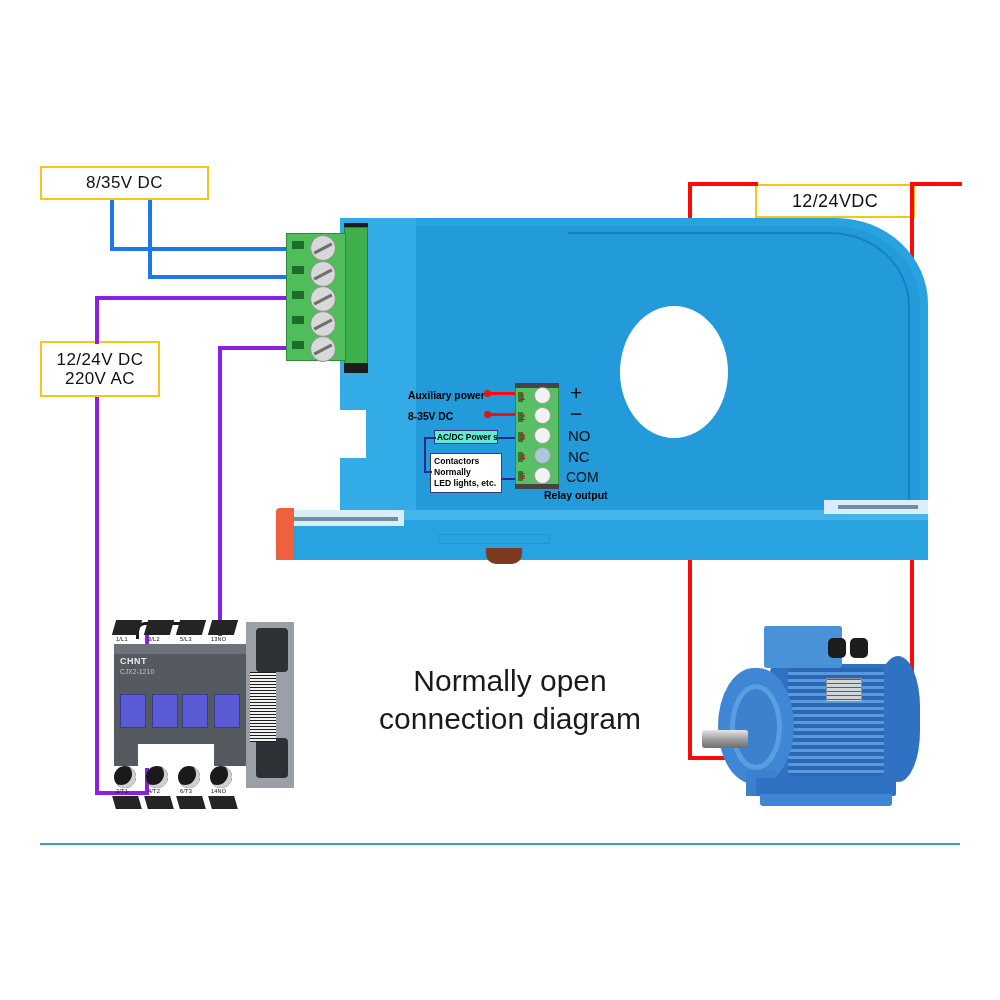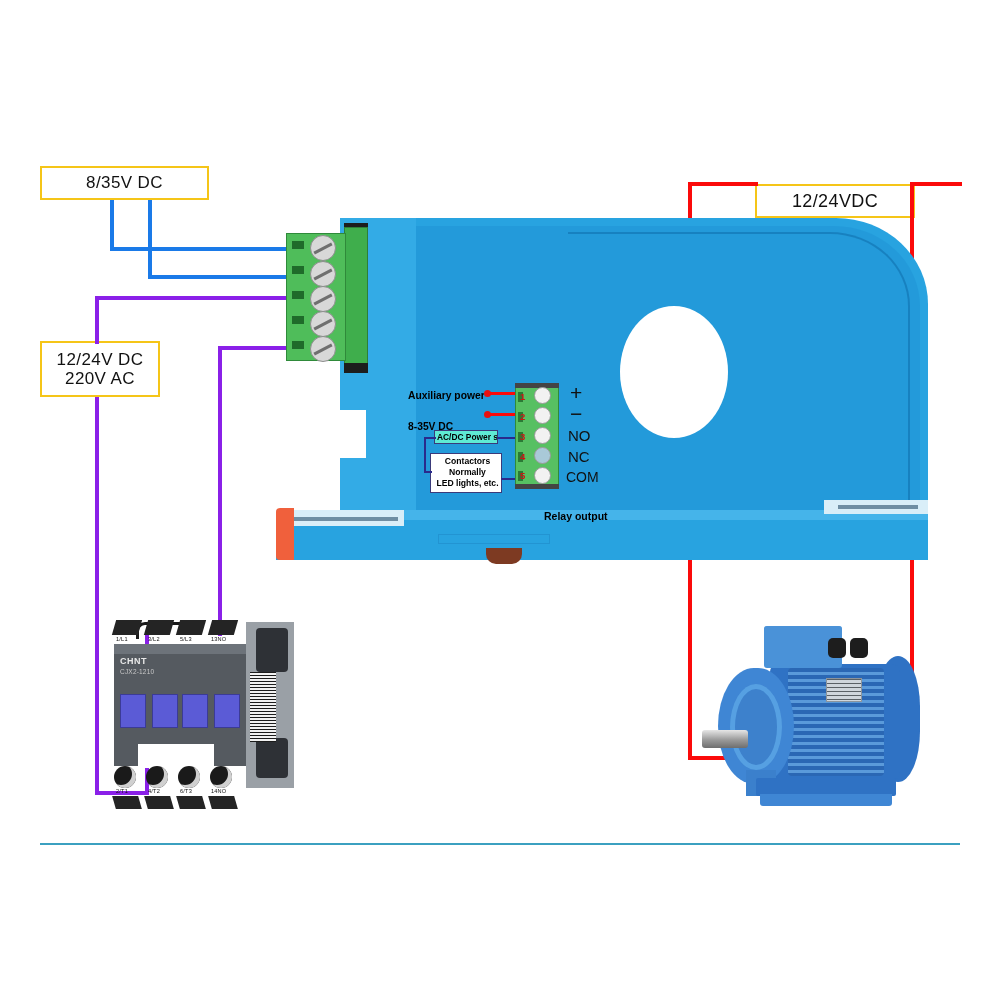--- a/index.html
+++ b/index.html
@@ -404,28 +404,28 @@
     <div class="plug-slot" style="top:108px;"></div>
     <div class="screw" style="left:24px; top:2px;"></div>
     <div class="screw" style="left:24px; top:28px;"></div>
     <div class="screw" style="left:24px; top:53px;"></div>
     <div class="screw" style="left:24px; top:78px;"></div>
     <div class="screw" style="left:24px; top:103px;"></div>
   </div>
 
 
   <div class="aux-line" style="left:408px; top:390px;">Auxiliary power</div>
-  <div class="aux-line" style="left:408px; top:411px;margin-top:10px;">8-35V DC</div>
+  <div class="aux-line" style="left:408px; top:411px;">8-35V DC</div>
   <div class="aux-dot" style="left:484px; top:390px;"></div>
   <div class="aux-dot" style="left:484px; top:411px;"></div>
   <div class="wire red" style="left:490px; top:392px; width:26px; height:2.5px;"></div>
   <div class="wire red" style="left:490px; top:413px; width:26px; height:2.5px;"></div>
 
   <div class="yellowbox" style="left:434px; top:430px; width:64px; height:14px;">AC/DC Power s</div>
-  <div class="whitebox" style="left:430px; top:453px; width:72px; height:40px;text-align:center;">
+  <div class="whitebox" style="left:430px; top:453px; width:72px; height:40px;">
     <div>Contactors</div>
     <div>Normally</div>
     <div>LED lights, etc.</div>
   </div>
 
   <div class="wire navy" style="left:424px; top:437px; width:12px; height:2px;"></div>
   <div class="wire navy" style="left:424px; top:437px; width:2px; height:36px;"></div>
   <div class="wire navy" style="left:424px; top:471px; width:8px; height:2px;"></div>
   <div class="wire navy" style="left:497px; top:437px; width:19px; height:2px;"></div>
   <div class="wire navy" style="left:501px; top:478px; width:15px; height:2px;"></div>
@@ -452,21 +452,21 @@
     <div class="strip-screw" style="top:44px;"></div>
     <div class="strip-screw tint" style="top:64px;"></div>
     <div class="strip-screw" style="top:84px;"></div>
   </div>
 
   <div class="term-sym big" style="left:570px; top:381px;">+</div>
   <div class="term-sym big" style="left:570px; top:402px;">−</div>
   <div class="term-sym" style="left:568px; top:427px;">NO</div>
   <div class="term-sym" style="left:568px; top:448px;">NC</div>
   <div class="term-sym" style="left:566px; top:469px; font-size:14px;">COM</div>
-  <div class="relay-cap" style="left:516px; top:510px;padding-left:28px;">Relay output</div>
+  <div class="relay-cap" style="left:516px; top:489px;padding-left:28px;">Relay output</div>
 
   <div id="contactor">
     <div class="ctr-right"></div>
     <div class="ctr-right-dark"></div>
     <div class="ctr-right-dark2"></div>
     <div class="ctr-barcode"></div>
 
     <div class="ctr-lever"></div>
 
     <div class="ctr-termtop" style="left:14px; top:22px;"></div>
@@ -521,16 +521,20 @@
     <div class="mt-gland" style="left:150px;"></div>
     <div class="mt-plate"></div>
     <div class="mt-front-bell"></div>
     <div class="mt-front-ring"></div>
     <div class="mt-shaft"></div>
     <div class="mt-foot-l"></div>
     <div class="mt-feet"></div>
     <div class="mt-base"></div>
   </div>
 
+  <div class="caption">
+    <div>Normally open</div>
+    <div>connection diagram</div>
+  </div>
 
   <div class="divider"></div>
 
 </div>
 
 </body></html>

